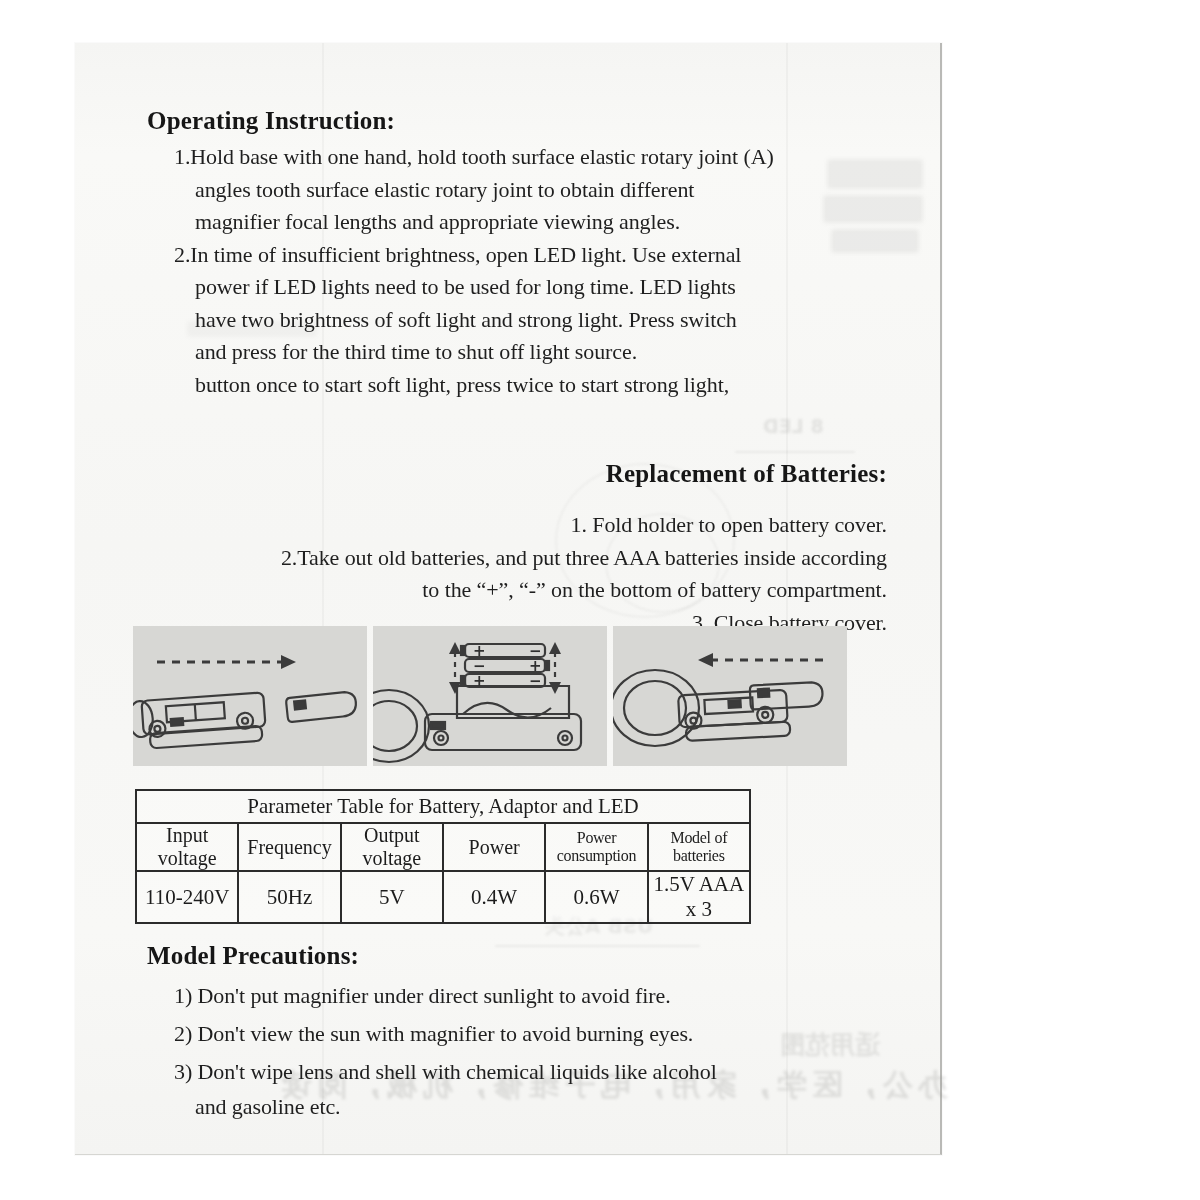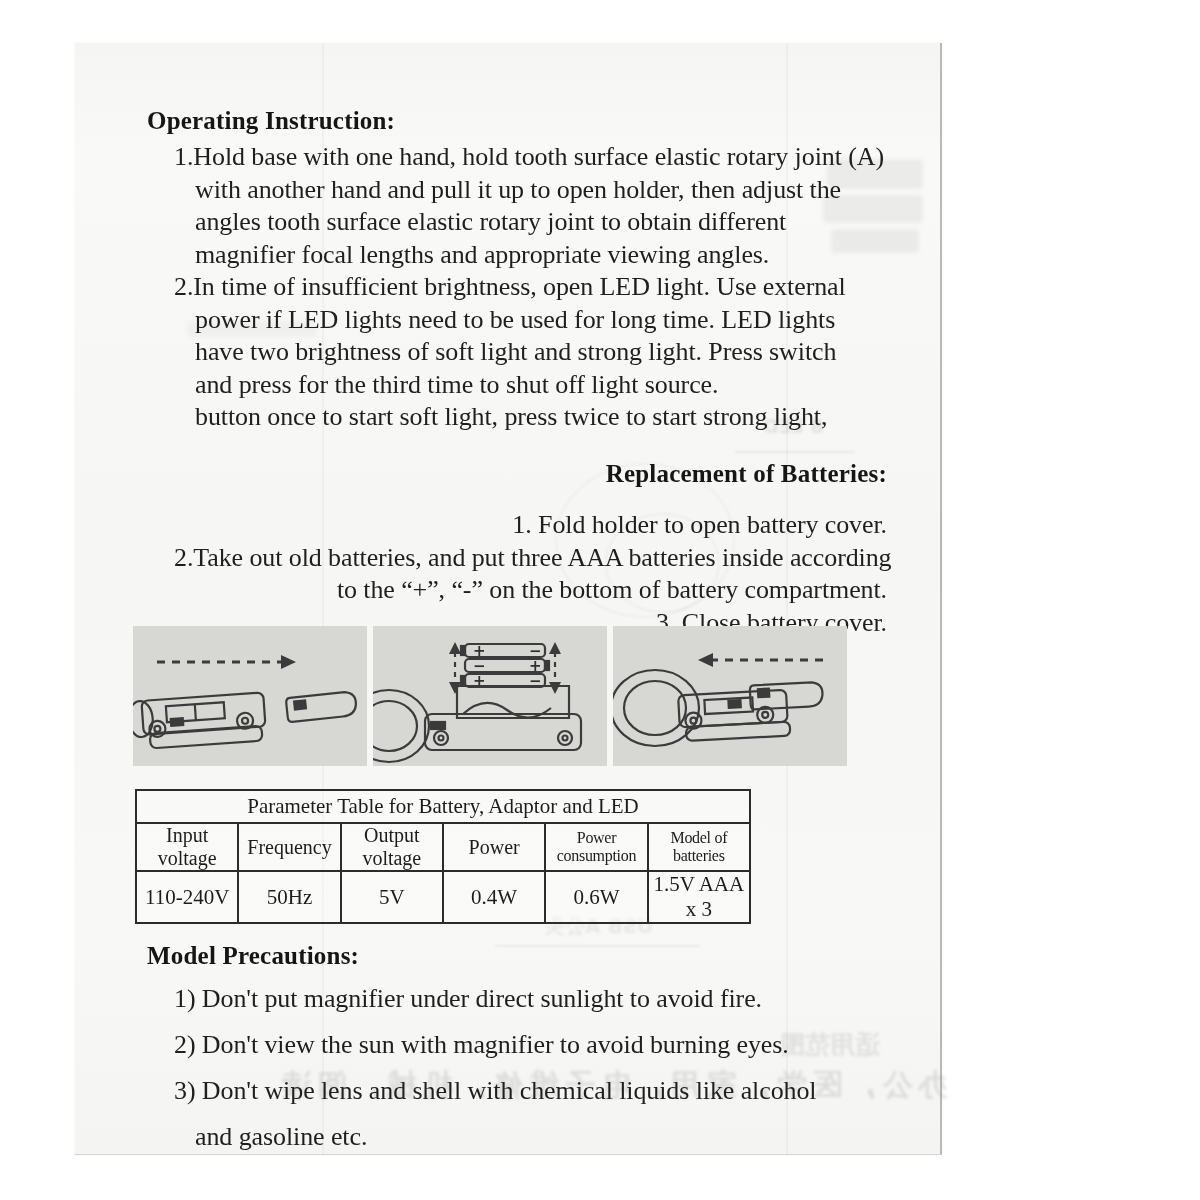--- a/index.html
+++ b/index.html
@@ -24,25 +24,25 @@
   .smudge { position:absolute; background:rgba(120,120,116,0.10);
             filter:blur(2px); border-radius:4px; }
   .ghost-ellipse { position:absolute; border:2px solid rgba(80,80,80,0.05);
                    border-radius:50%; filter:blur(1px); }
   .ghost-line { position:absolute; height:2px; background:rgba(90,90,90,0.08);
                 filter:blur(1px); }
 
   
   .sec { position:absolute; left:72px; width:740px; }
   .h1  { font-size:25px; font-weight:bold; color:#161616; letter-spacing:0.2px; }
-  .line { font-size:26px; line-height:32.5px; color:#1f1f1f; white-space:nowrap;
+  .line { font-size:22px; line-height:32.5px; color:#1f1f1f; white-space:nowrap;
           letter-spacing:-0.1px; }
   .li-first { padding-left:27px; }
   .li-cont  { padding-left:48px; }
-  .safety .line { line-height:35px;margin-top:11px; }
+  .safety .line { line-height:35px; }
   .gap2 { margin-top:3px; }
 
   
   .figrow { position:absolute; left:58px; top:583px; width:724px; height:140px;
             display:flex; gap:6px; }
   .panel { width:234px; height:140px; background:#d7d7d4; overflow:hidden; }
   .panel svg { display:block; }
 
   
   table.param { position:absolute; left:60px; top:746px; width:616px;
@@ -74,21 +74,20 @@
     <div class="ghost-ellipse" style="left:530px; top:470px; width:115px; height:100px;"></div>
     <div class="bleed" style="left:470px; top:870px; font-size:20px; opacity:0.16;">USB A公头</div>
     <div class="ghost-line" style="left:420px; top:902px; width:205px;"></div>
     <div class="bleed" style="left:705px; top:985px; font-size:25px; opacity:0.22;">适用范围</div>
     <div class="bleed" style="left:200px; top:1022px; font-size:30px; opacity:0.24; letter-spacing:6px;">办公, 医学, 家用, 电子维修, 机械, 阅读</div>
 
     <div class="sec" style="top:64px;">
       <div class="h1">Operating Instruction:</div>
       <div style="margin-top:6px;">
         <div class="line li-first">1.Hold base with one hand, hold tooth surface elastic rotary joint (A)</div>
-        <div class="line li-cont">with another hand and pull it up to open holder, then adjust the</div>
         <div class="line li-cont">angles tooth surface elastic rotary joint to obtain different</div>
         <div class="line li-cont">magnifier focal lengths and appropriate viewing angles.</div>
         <div class="line li-first">2.In time of insufficient brightness, open LED light. Use external</div>
         <div class="line li-cont">power if LED lights need to be used for long time. LED lights</div>
         <div class="line li-cont">have two brightness of soft light and strong light. Press switch</div>
         <div class="line li-cont">and press for the third time to shut off light source.</div>
         <div class="line li-cont">button once to start soft light, press twice to start strong light,</div>
       </div>
     </div>
 

